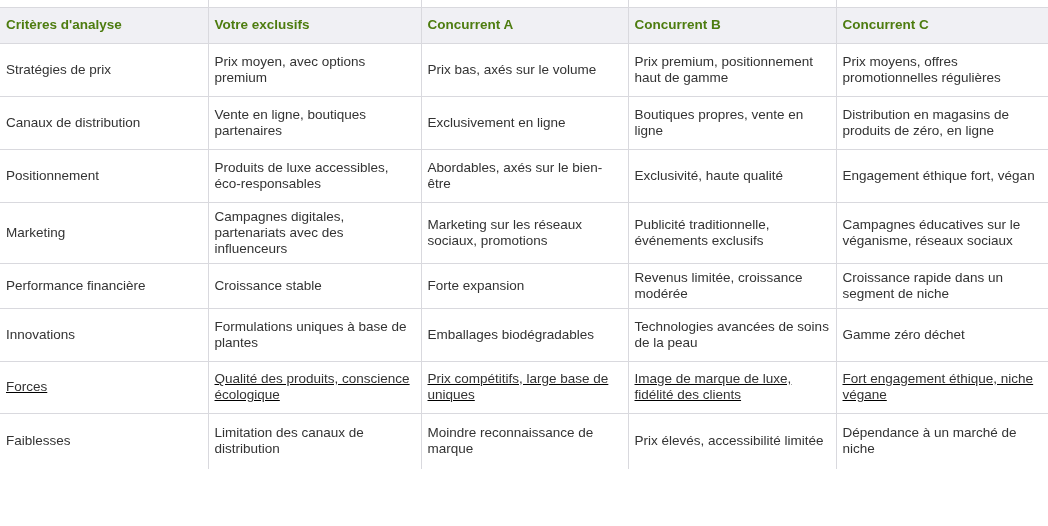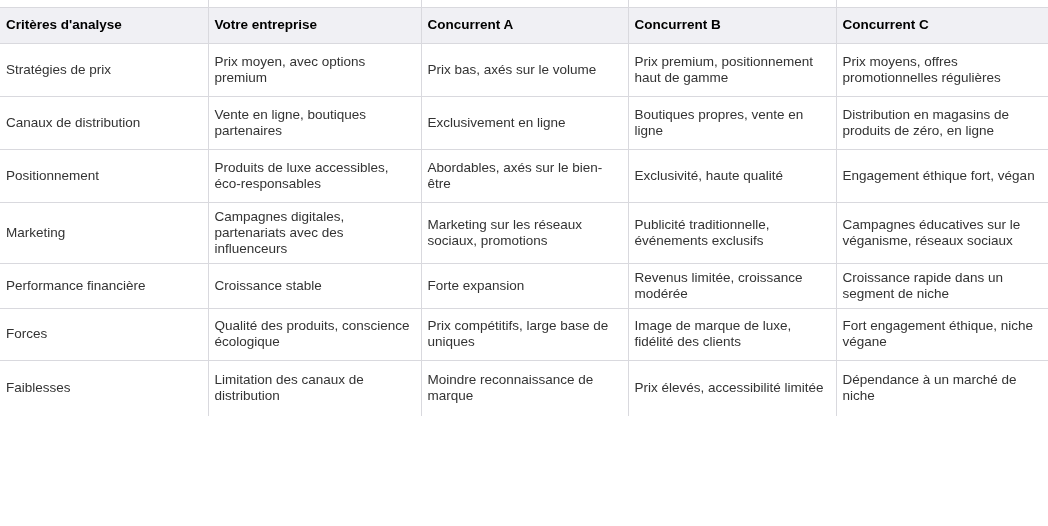--- a/index.html
+++ b/index.html
@@ -30,21 +30,21 @@
     box-sizing: border-box;
   }
   
   table.comp-table td:first-child, table.comp-table th:first-child { border-left: none; }
   table.comp-table td:last-child,  table.comp-table th:last-child  { border-right: none; }
   tr.spacer-row td { border-top: none; padding: 0; height: 7px; }
   tr.last-row td   { border-bottom: none; }
   tr.header-row th {
     background: #f0f0f4;
     font-weight: bold;
-    color: #000000;
+    color: #4d7c0f;
     font-size: 13.5px;
     margin-top: 21px;
   }
   col.c1 { width: 208px; }
   col.c2 { width: 213px; }
   col.c3 { width: 207px; }
   col.c4 { width: 208px; }
   col.c5 { width: 212px; }
 </style>
 </head>
@@ -61,21 +61,21 @@
   <tbody>
     <tr class="spacer-row">
       <td></td>
       <td></td>
       <td></td>
       <td></td>
       <td></td>
     </tr>
     <tr class="header-row" style="height:36px;">
       <th>Critères d'analyse</th>
-      <th>Votre entreprise</th>
+      <th>Votre exclusifs</th>
       <th>Concurrent A</th>
       <th>Concurrent B</th>
       <th>Concurrent C</th>
     </tr>
     <tr style="height:53px;">
       <td>Stratégies de prix</td>
       <td>Prix moyen, avec options premium</td>
       <td>Prix bas, axés sur le volume</td>
       <td>Prix premium, positionnement haut de gamme</td>
       <td>Prix moyens, offres promotionnelles régulières</td>
@@ -101,21 +101,28 @@
       <td>Publicité traditionnelle, événements exclusifs</td>
       <td>Campagnes éducatives sur le véganisme, réseaux sociaux</td>
     </tr>
     <tr style="height:43px;">
       <td>Performance financière</td>
       <td>Croissance stable</td>
       <td>Forte expansion</td>
       <td>Revenus limitée, croissance modérée</td>
       <td>Croissance rapide dans un segment de niche</td>
     </tr>
-    <tr style="height:52px;">
+    <tr style="height:53px;">
+      <td>Innovations</td>
+      <td>Formulations uniques à base de plantes</td>
+      <td>Emballages biodégradables</td>
+      <td>Technologies avancées de soins de la peau</td>
+      <td>Gamme zéro déchet</td>
+    </tr>
+    <tr style="height:52px;text-decoration:underline;">
       <td>Forces</td>
       <td>Qualité des produits, conscience écologique</td>
       <td>Prix compétitifs, large base de uniques</td>
       <td>Image de marque de luxe, fidélité des clients</td>
       <td>Fort engagement éthique, niche végane</td>
     </tr>
     <tr class="last-row" style="height:56px;">
       <td>Faiblesses</td>
       <td>Limitation des canaux de distribution</td>
       <td>Moindre reconnaissance de marque</td>

